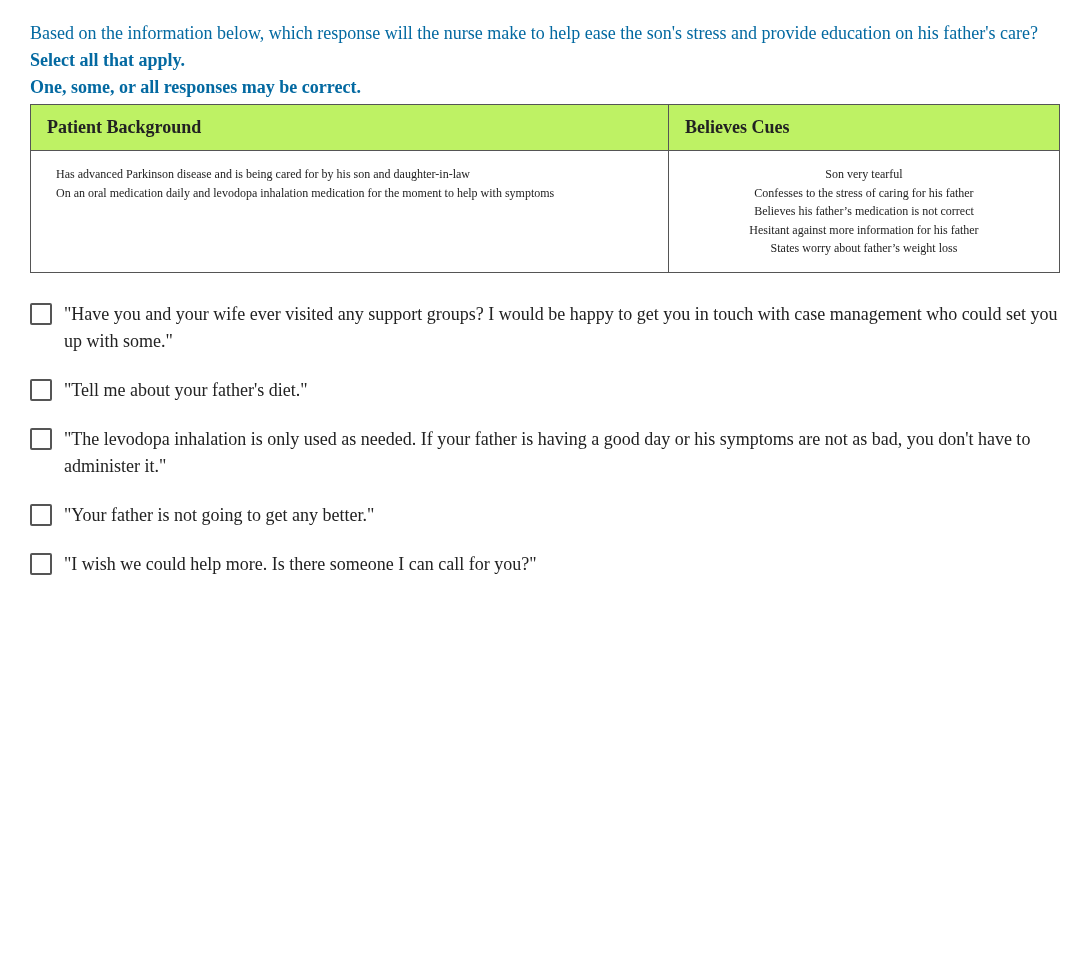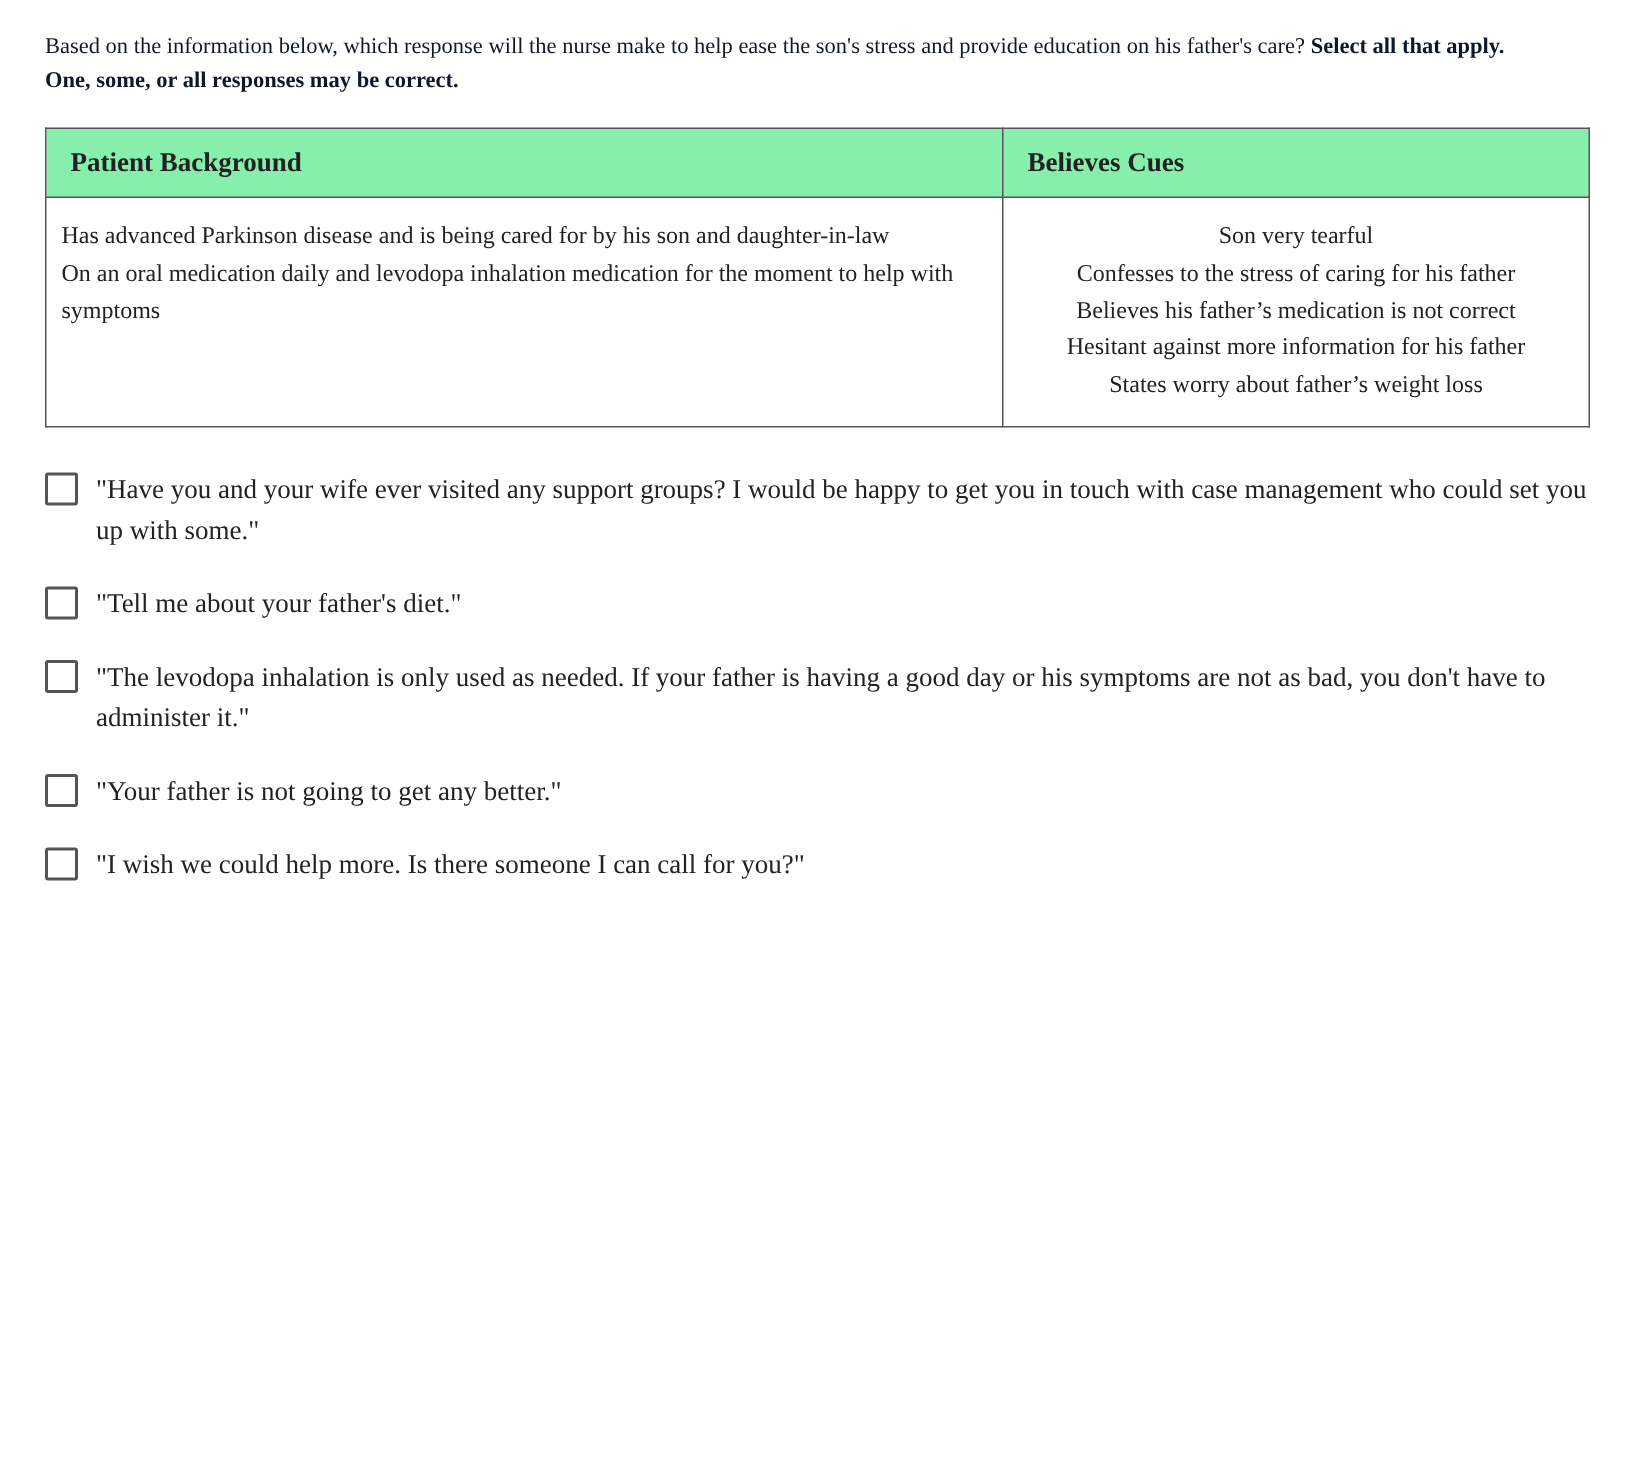--- a/index.html
+++ b/index.html
@@ -12,51 +12,51 @@
       font-family: Georgia, 'Times New Roman', serif;
       font-size: 18px;
       color: #222;
       background: #fff;
       padding: 20px 30px;
       width: 1090px;
       min-height: 980px;
     }
 
     .intro-text {
-      font-size: 15px;
+      font-size: 18px;
       line-height: 1.5;
-      margin-bottom: 20px;
-      color: #0f172a;
+      margin-bottom: 3px;
+      color: #0369a1;
     }
 
     .intro-text strong {
       font-weight: bold;
     }
 
     .info-table {
       width: 100%;
       border-collapse: collapse;
       border: 1.5px solid #555;
       margin-bottom: 28px;
     }
 
     .info-table th {
       border: 1.5px solid #555;
       padding: 12px 16px;
       font-weight: bold;
       font-size: 18px;
-      background: #86efac;
+      background: #bef264;
       text-align: left;
       vertical-align: top;
     }
 
     .info-table td {
       border: 1.5px solid #555;
-      padding: 14px 10px;
-      font-size: 16px;
+      padding: 14px 25px;
+      font-size: 12px;
       vertical-align: top;
       line-height: 1.55;
     }
 
     .col-patient {
       width: 62%;
     }
 
     .col-caregiver {
       width: 38%;

